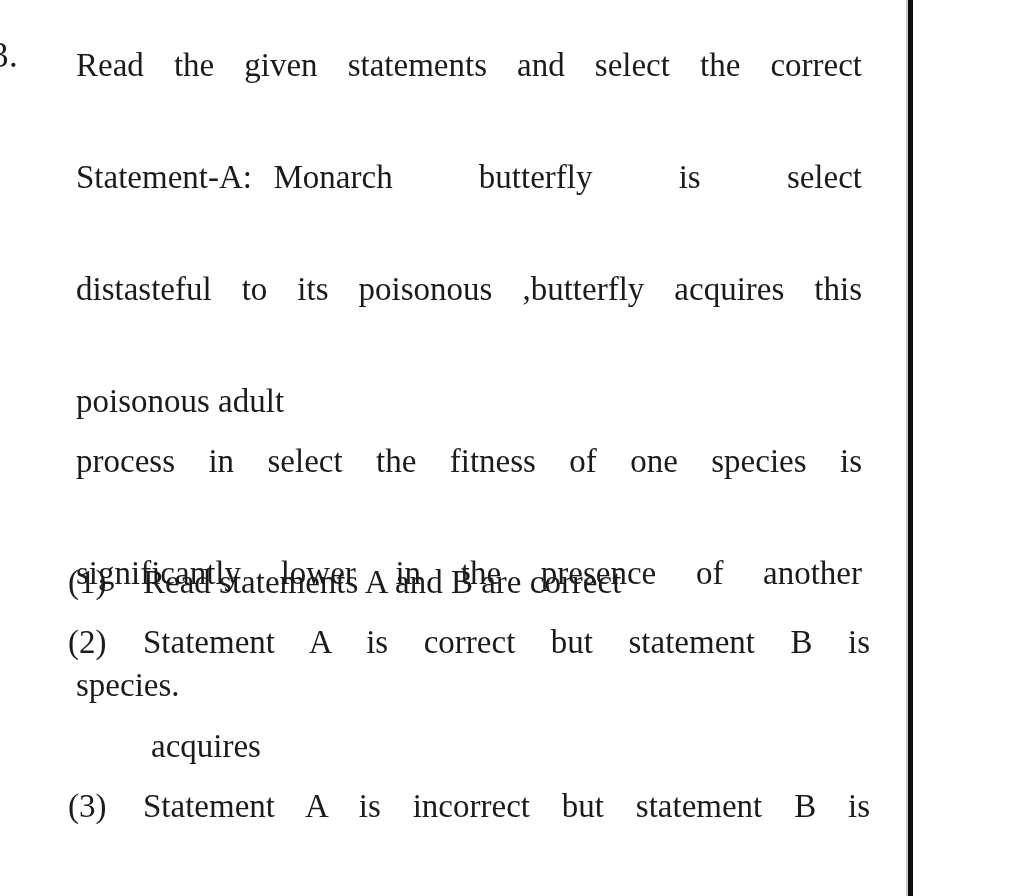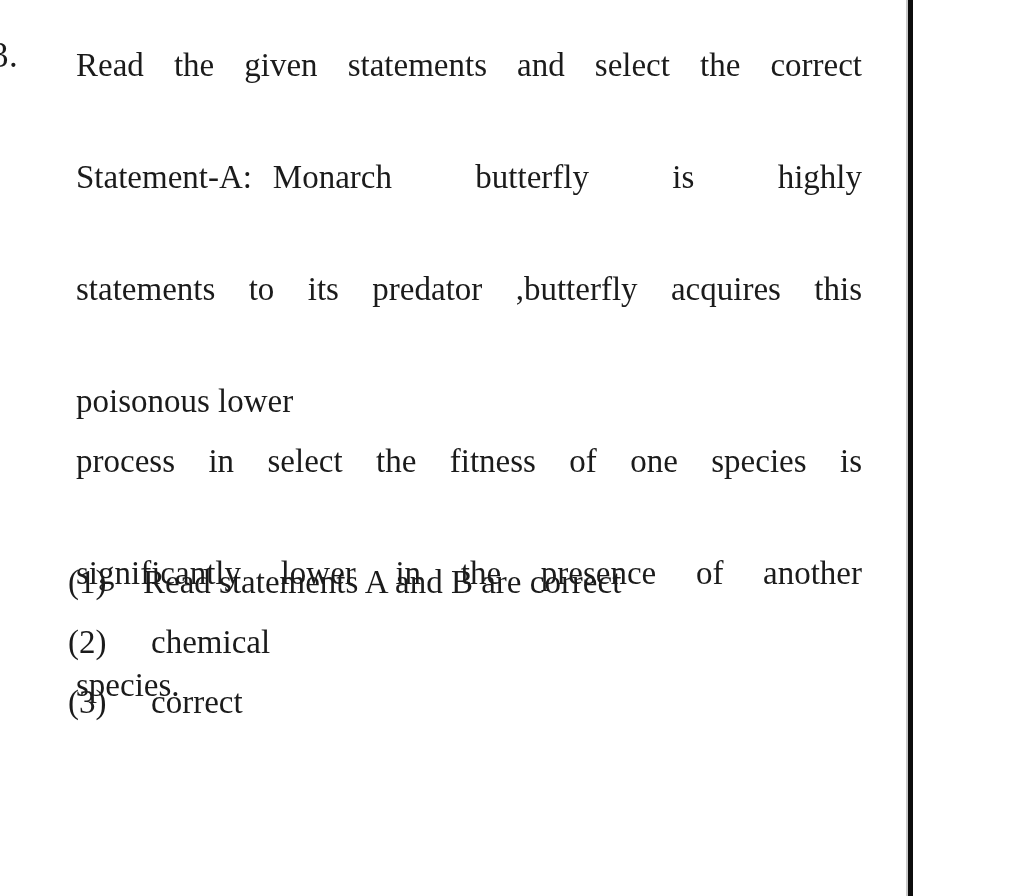--- a/index.html
+++ b/index.html
@@ -150,49 +150,51 @@
 
   <div class="question">
 
     <div class="q-number">3.</div>
 
     <div class="q-body">
 
       <p class="para j">Read  the  given  statements  and  select  the  correct</p>
 
 
-      <p class="para j"><span class="lbl">Statement-A:</span><span> Monarch    butterfly    is    highly</span></p>
-
-      <p class="para j">statements  to  its  predator  ,butterfly  acquires  this</p>
-
-
-      <p class="para">poisonous lower</p>
+      <p class="para j"><span class="lbl">Statement-A:</span><span> Monarch    butterfly    is    select</span></p>
+
+      <p class="para j">distasteful  to  its  poisonous  ,butterfly  acquires  this</p>
+
+
+      <p class="para">poisonous adult</p>
 
 
       <p class="para j">process  in  select  the  fitness  of  one  species  is</p>
 
       <p class="para j">significantly  lower  in  the  presence  of  another</p>
 
       <p class="para">species.</p>
 
     </div>
 
     <div class="options">
 
       <div class="option plain">
         <span class="marker">(1)</span>
         <span class="otext">Read statements A and B are correct</span>
       </div>
 
       <div class="option justified">
         <span class="marker">(2)</span>
-        <span class="cont">chemical</span>
+        <span class="otext">Statement   A   is   correct   but   statement   B   is</span>
+        <span class="cont">acquires</span>
       </div>
 
       <div class="option justified">
         <span class="marker">(3)</span>
+        <span class="otext">Statement   A   is   incorrect   but   statement   B   is</span>
         <span class="cont">correct</span>
       </div>
 
     </div>
 
   </div>
 </div>
 
 </body></html>

